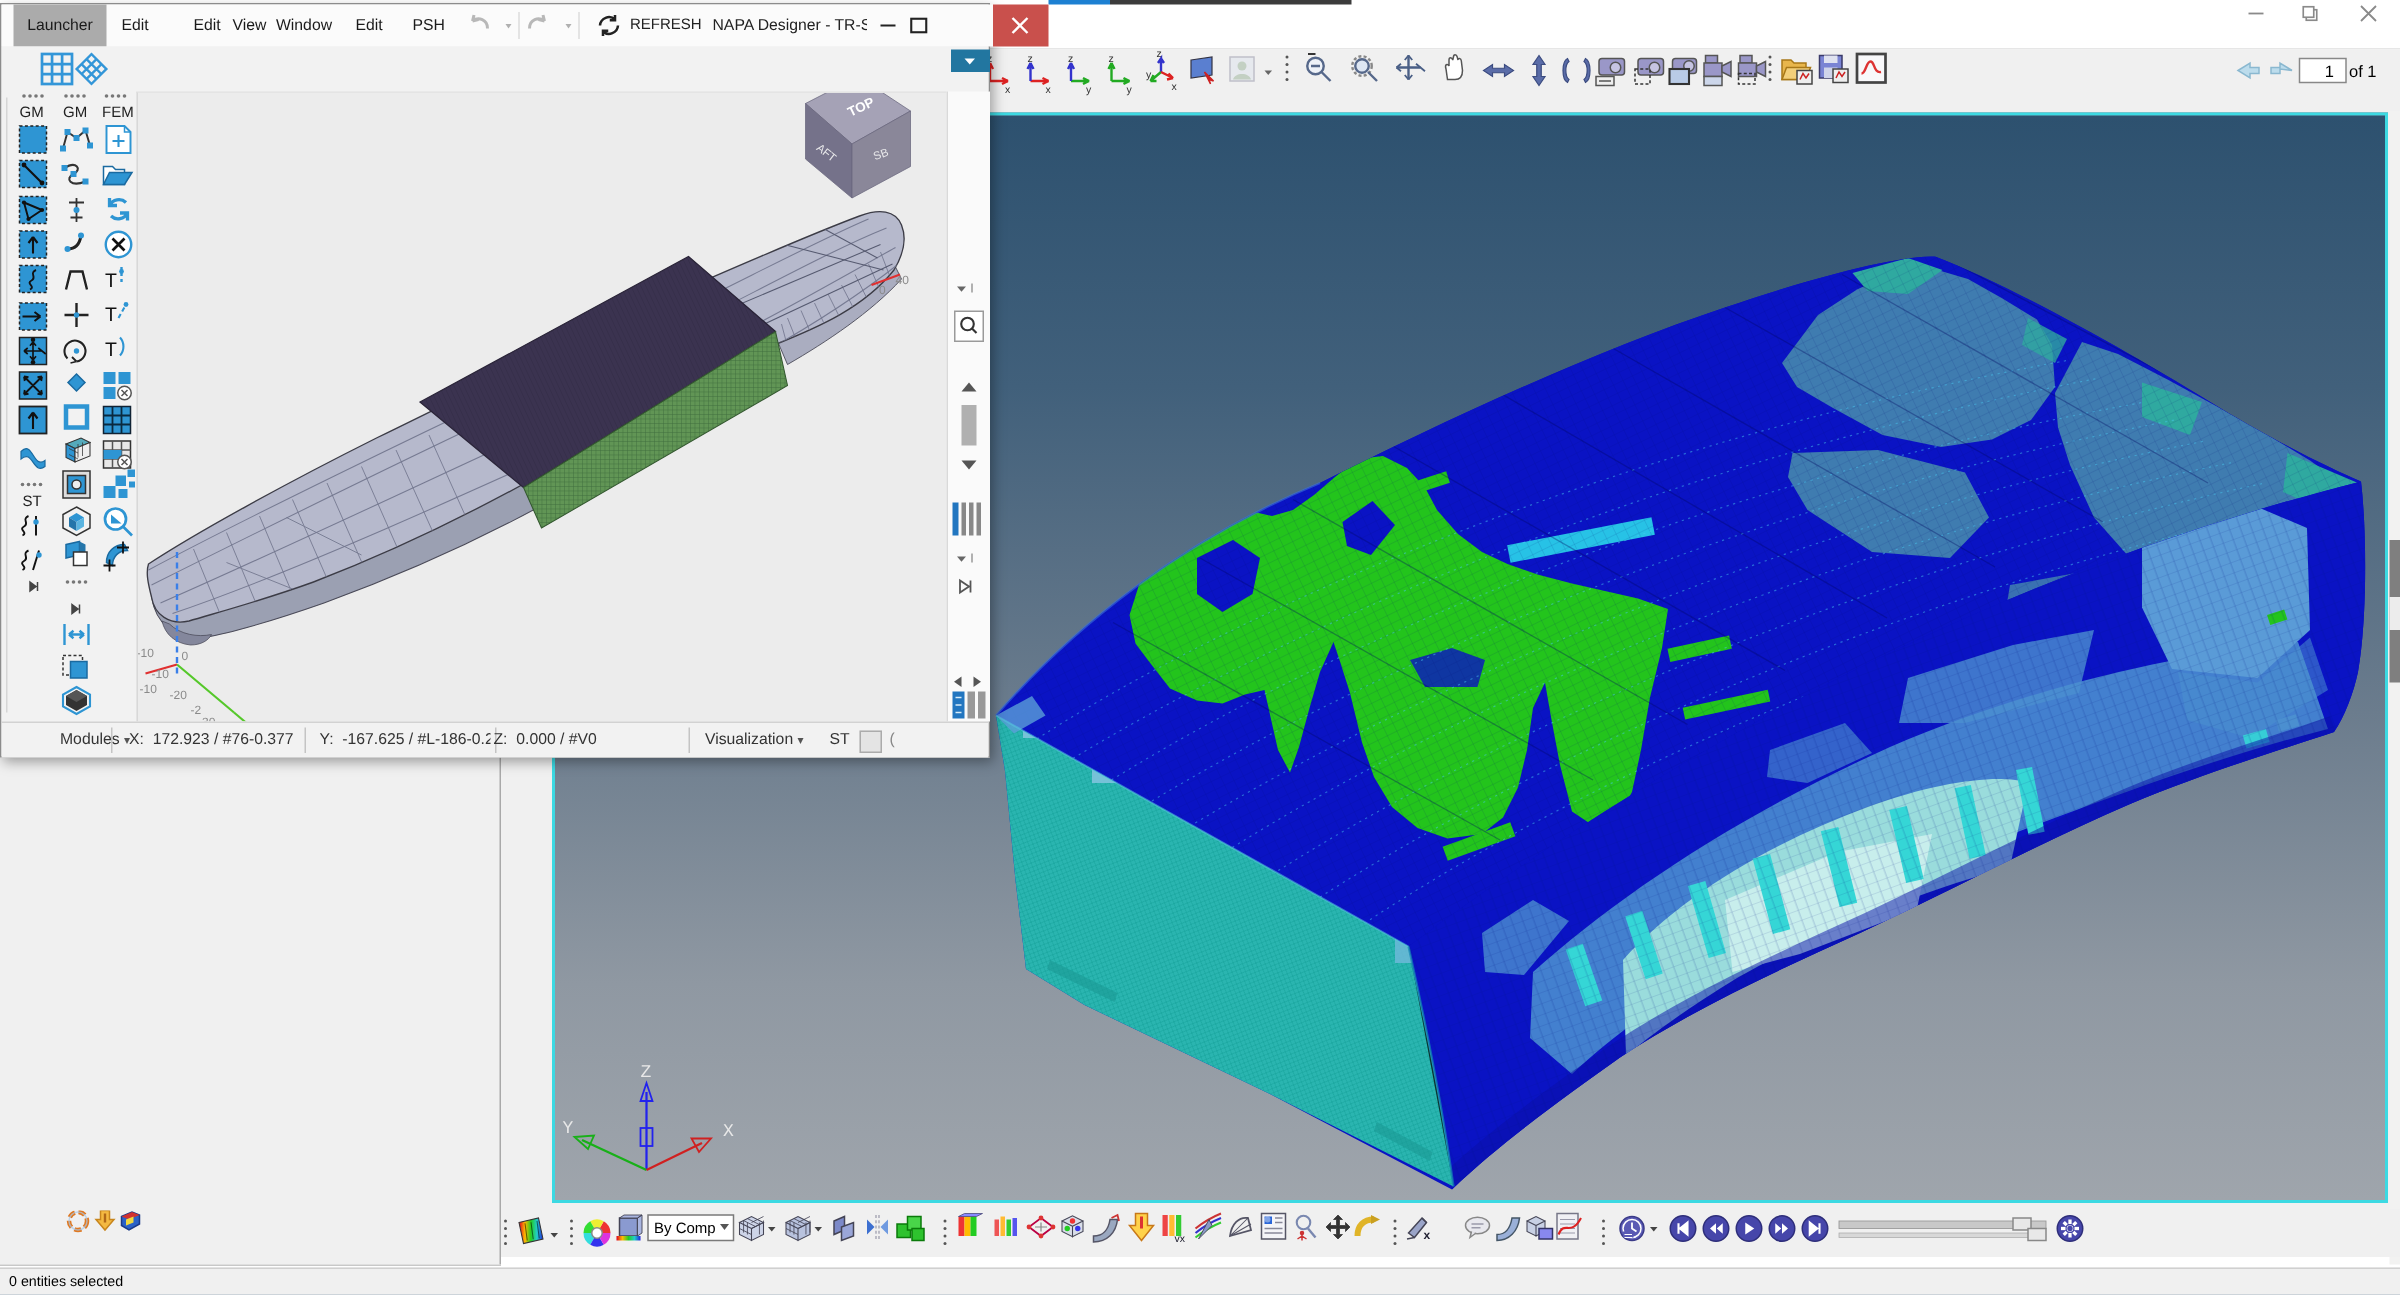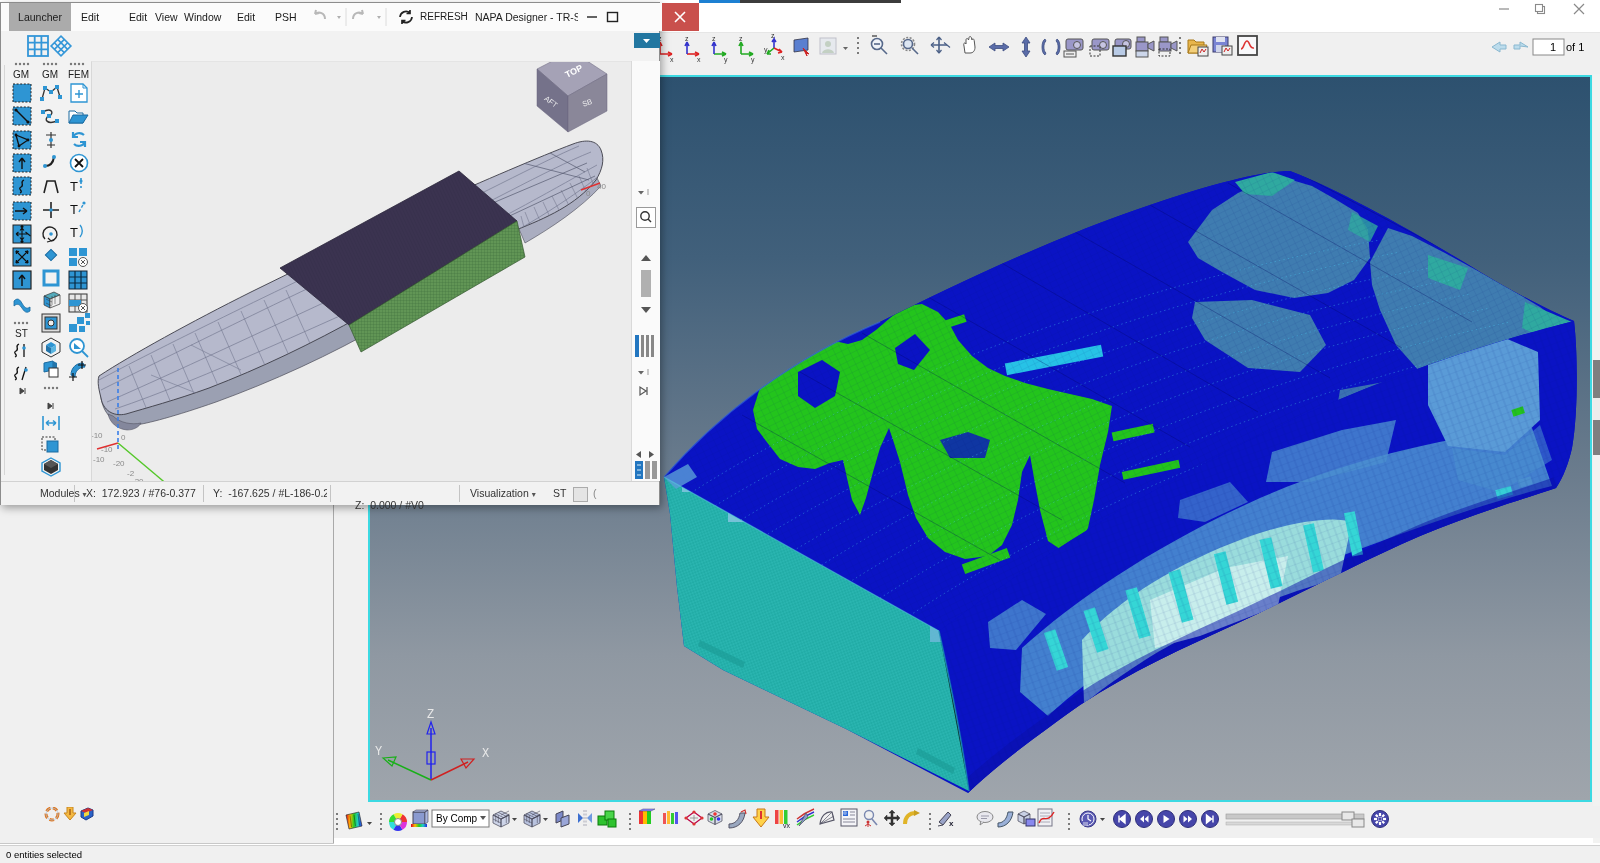--- a/index.html
+++ b/index.html
@@ -987,20 +987,20 @@
         </g>
     </svg>
   </div>
   <div id="napa-status">
     <div class="nstat" style="left:15px;padding-left:24px;">Modules <span style="font-size:8px;color:#555;">▾</span></div>
     <div class="nsep" style="left:73px;"></div>
     <div class="nstat" style="left:85px;">X:&nbsp; 172.923 / #76-0.377</div>
     <div class="nsep" style="left:202px;"></div>
     <div class="nstat" style="left:212px;width:114px;overflow:hidden;white-space:nowrap;">Y:&nbsp; -167.625 / #L-186-0.225</div>
     <div class="nsep" style="left:329px;"></div>
-    <div class="nstat" style="left:354px;margin-top:12px;">Z:&nbsp; 0.000 / #V0</div>
+    <div class="nstat" style="left:328px;">Z:&nbsp; 0.000 / #V0</div>
     <div class="nsep" style="left:458px;"></div>
     <div class="nstat" style="left:469px;">Visualization <span style="font-size:8px;color:#555;">▾</span></div>
     <div class="nstat" style="left:552px;">ST</div>
     <div style="position:absolute;left:572px;top:5px;width:13px;height:13px;background:#e4e4e4;border:1px solid #ababab;"></div>
     <div class="nstat" style="left:592px;color:#888;">(</div>
   </div>
 </div>
 
 </body></html>

